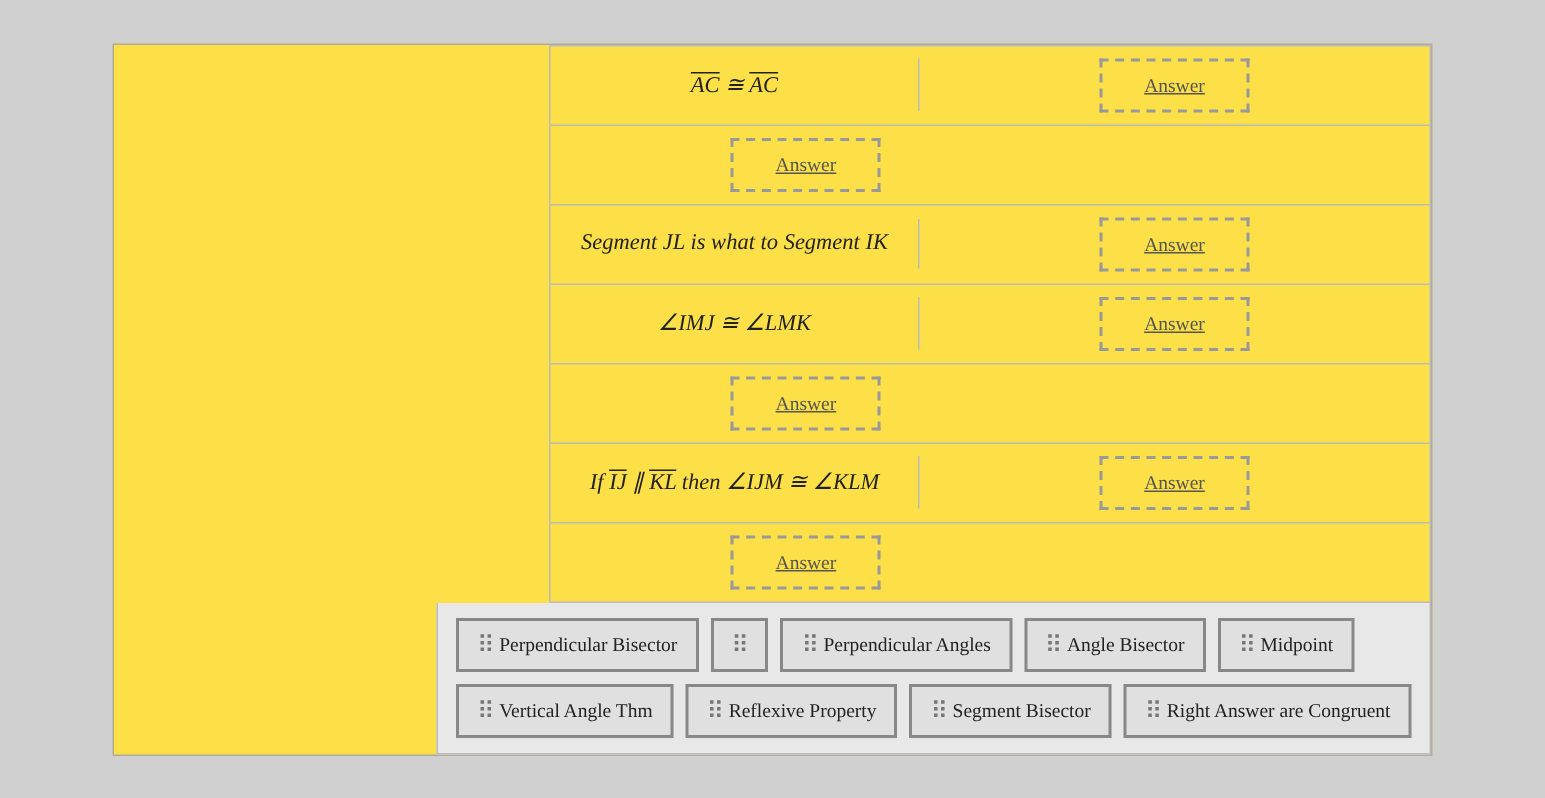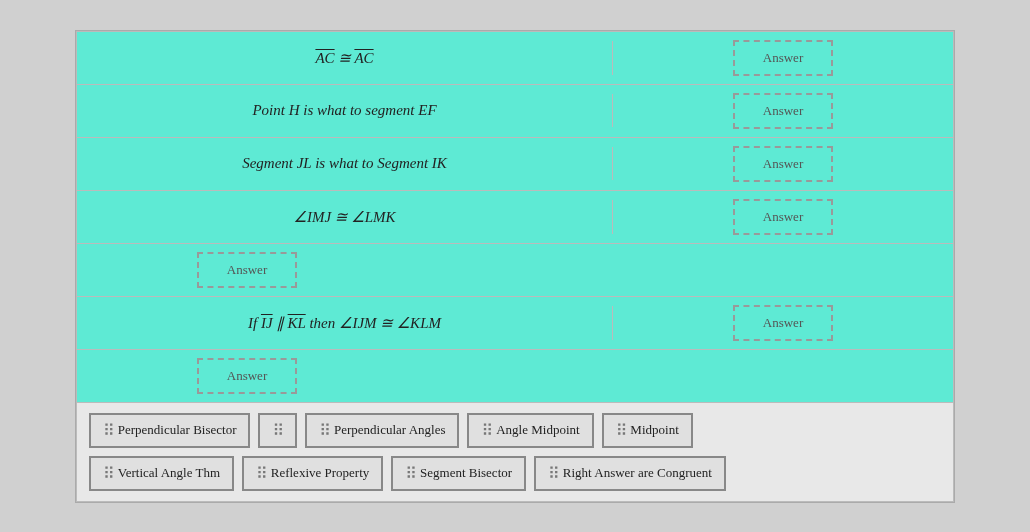--- a/index.html
+++ b/index.html
@@ -9,24 +9,25 @@
       width: 1030px;
       height: 532px;
       overflow: hidden;
       display: flex;
       flex-direction: column;
       align-items: center;
       justify-content: center;
     }
     .main-container {
       width: 880px;
-      background: #5eead4;
+      background: #fde047;
       border: 1px solid #aaa;
       display: flex;
       flex-direction: column;
+      align-items: flex-end;
     }
     .table-section {
       display: flex;
       flex-direction: column;
       border: 1px solid #bbb;
     }
     .table-row {
       display: flex;
       flex-direction: row;
       border-bottom: 1px solid #bbb;
@@ -56,20 +57,21 @@
     .answer-box {
       border: 2px dashed #999;
       width: 100px;
       height: 36px;
       display: flex;
       align-items: center;
       justify-content: center;
       font-size: 13px;
       color: #555;
       background: transparent;
+      text-decoration: underline;
     }
     .math-text {
       font-style: italic;
       font-family: Georgia, serif;
     }
     .overline {
       text-decoration: overline;
     }
     .bottom-section {
       border: 1px solid #bbb;
@@ -111,23 +113,20 @@
   <div class="table-section" id="table-section">
   <div class="table-row">
         <div class="cell-statement">
           <span class="math-text"><span class="overline">AC</span> ≅ <span class="overline">AC</span></span>
         </div>
         <div class="cell-answer">
           <div class="answer-box">Answer</div>
         </div>
       </div>
       <div class="table-row">
-        <div class="cell-statement">
-          <span class="math-text">Point H is what to segment EF</span>
-        </div>
         <div class="cell-answer">
           <div class="answer-box">Answer</div>
         </div>
       </div>
       <div class="table-row">
         <div class="cell-statement">
           <span class="math-text">Segment JL is what to Segment IK</span>
         </div>
         <div class="cell-answer">
           <div class="answer-box">Answer</div>
@@ -168,21 +167,21 @@
         </div>
         <div class="chip">
           <span class="chip-dots">⠿</span>
         </div>
         <div class="chip">
           <span class="chip-dots">⠿</span>
           <span>Perpendicular Angles</span>
         </div>
         <div class="chip">
           <span class="chip-dots">⠿</span>
-          <span>Angle Midpoint</span>
+          <span>Angle Bisector</span>
         </div>
         <div class="chip">
           <span class="chip-dots">⠿</span>
           <span>Midpoint</span>
         </div>
       </div>
     <div class="chip-row" id="chip-row-2">
         <div class="chip">
           <span class="chip-dots">⠿</span>
           <span>Vertical Angle Thm</span>

